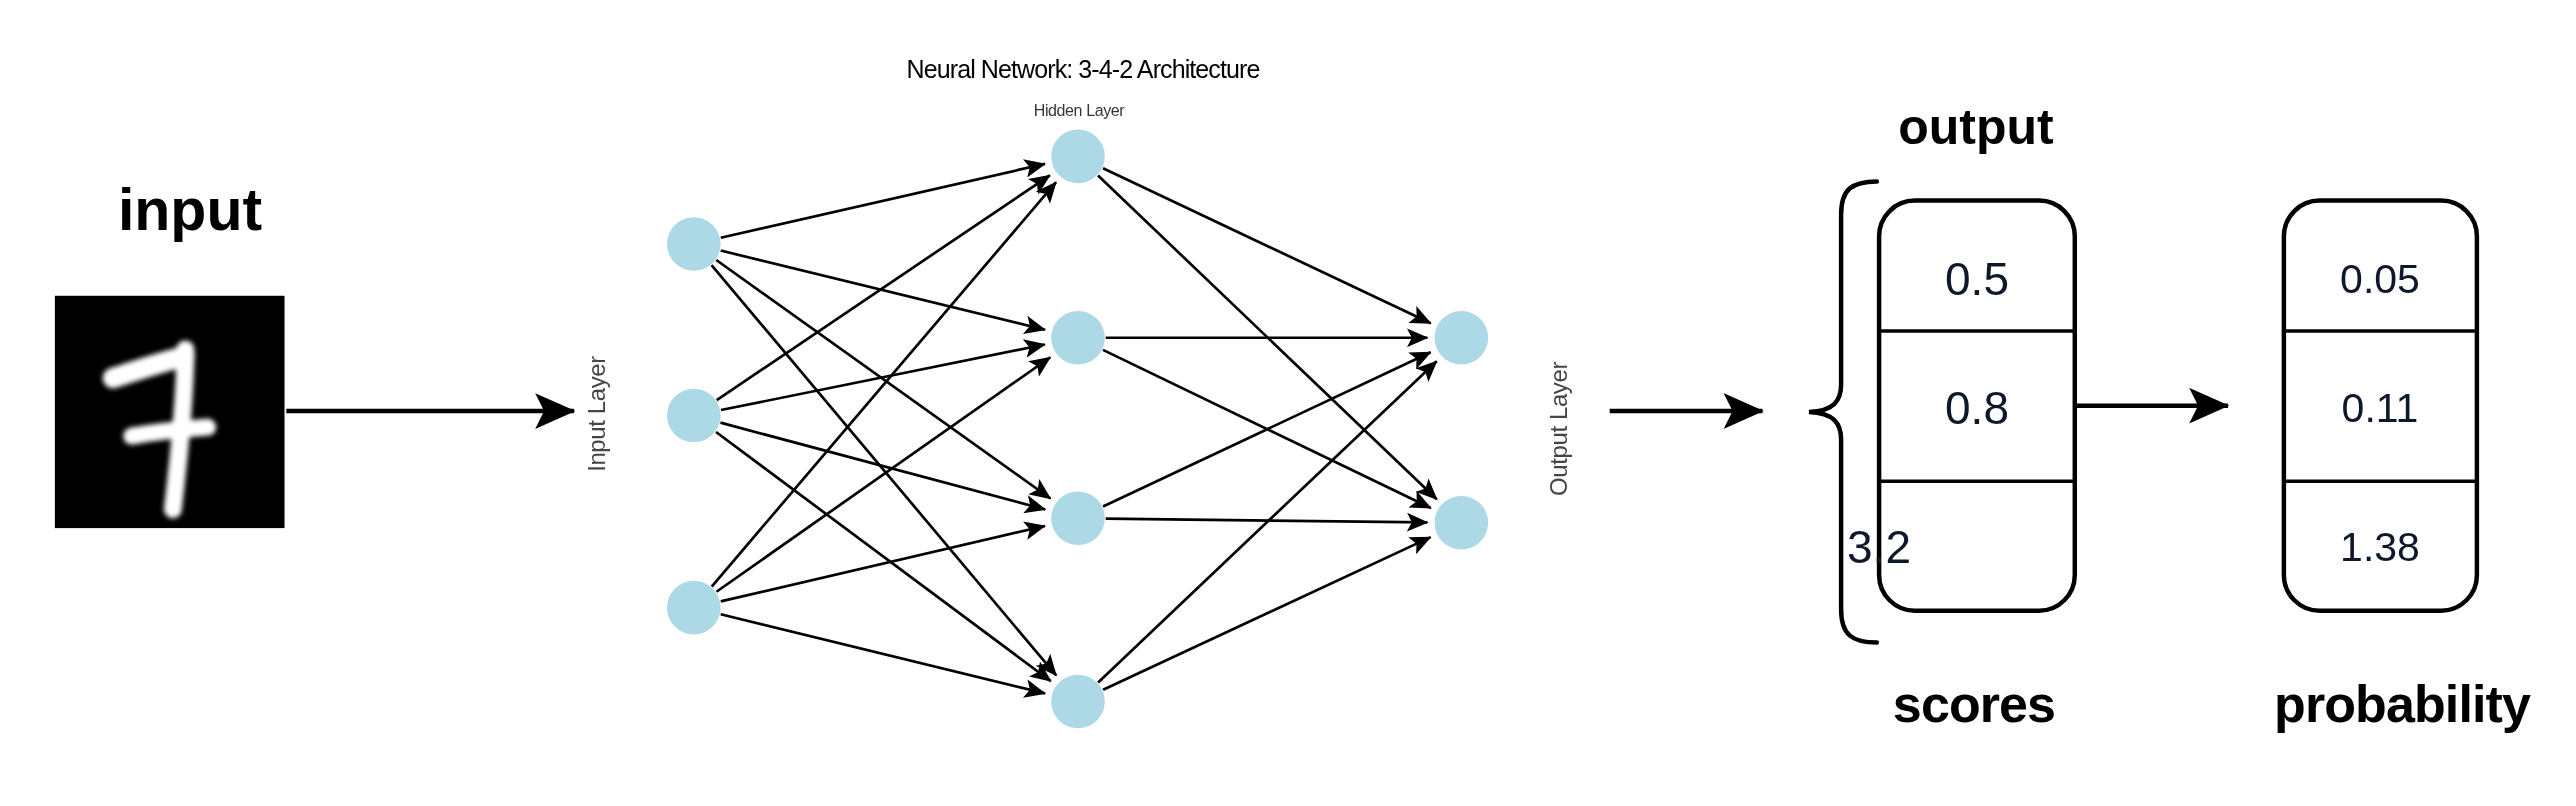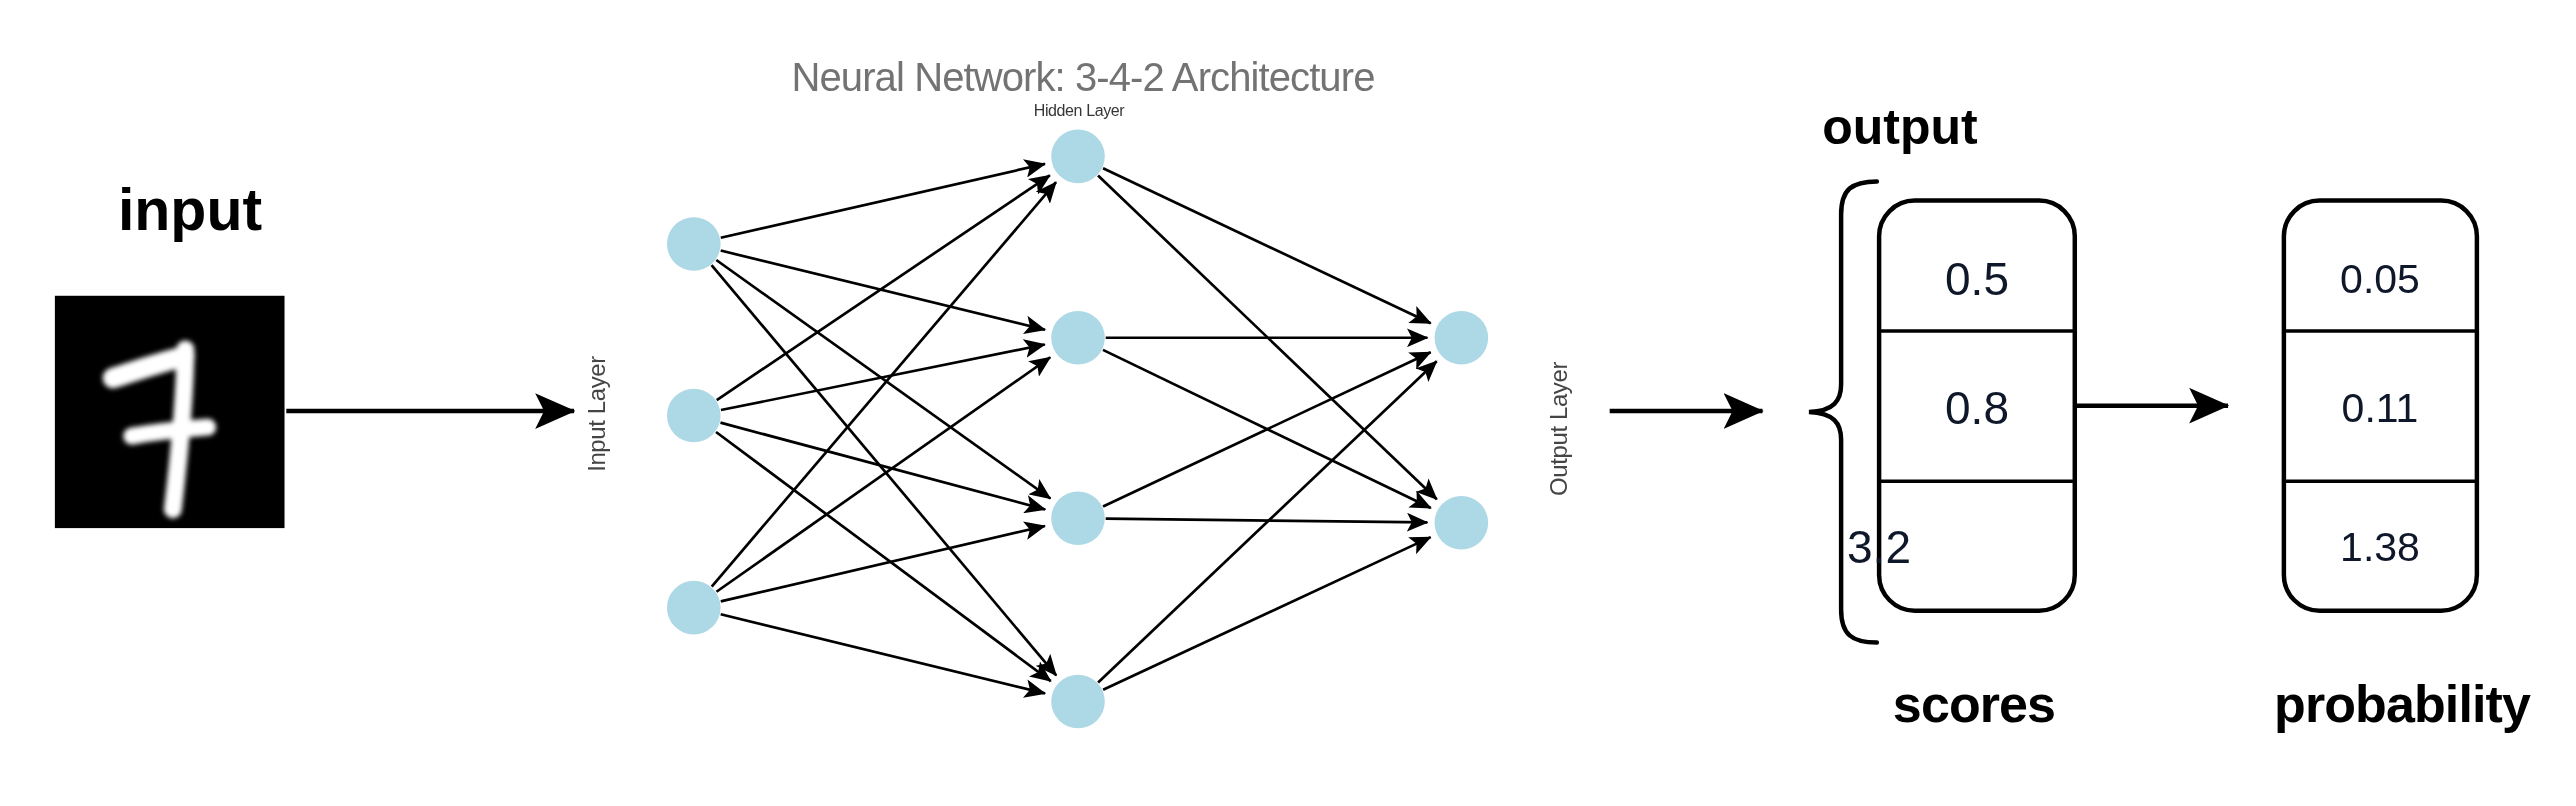--- a/index.html
+++ b/index.html
@@ -8,21 +8,21 @@
     width:2576px;height:806px;
     background:#ffffff;
     font-family:"Liberation Sans", sans-serif;
     overflow:hidden;
   }
   .canvas svg{position:absolute;left:0;top:0;}
   .lbl{position:absolute;white-space:nowrap;color:#000;}
   .lbl-bold{font-weight:bold;}
   .centered{transform:translateX(-50%);}
   .rot{transform:translate(-50%,-50%) rotate(-90deg);}
-  .title{font-size:40px;color:#737373;letter-spacing:-0.9px;}
+  .title{font-size:25px;color:#000000;letter-spacing:-0.9px;}
   .sublayer{font-size:16px;color:#363636;letter-spacing:-0.4px;}
   .side-label{font-size:24px;color:#454545;letter-spacing:-0.4px;}
   .input-label{font-size:59px;}
   .output-label{font-size:50px;}
   .bottom-label{font-size:52px;letter-spacing:-0.9px;}
   .cell-val{position:absolute;transform:translate(-50%,-50%);font-size:46px;color:#0f172a;}
   .cell-val.small{font-size:41px;}
 </style>
 </head>
 <body>
@@ -104,21 +104,21 @@
     </g>
   </svg>
 
   <div class="lbl lbl-bold input-label centered" style="left:190px;top:176px;">input</div>
 
   <div class="lbl title centered" style="left:1083px;top:55px;">Neural Network: 3-4-2 Architecture</div>
   <div class="lbl sublayer centered" style="left:1079px;top:102px;">Hidden Layer</div>
   <div class="lbl side-label rot" style="left:597px;top:414px;">Input Layer</div>
   <div class="lbl side-label rot" style="left:1559px;top:429px;">Output Layer</div>
 
-  <div class="lbl lbl-bold output-label centered" style="left:1900px;top:98px;text-align:right;">output</div>
+  <div class="lbl lbl-bold output-label centered" style="left:1976px;top:98px;text-align:right;">output</div>
 
   <div class="cell-val" style="left:1977px;top:279px;">0.5</div>
   <div class="cell-val" style="left:1977px;top:408px;">0.8</div>
   <div class="cell-val" style="left:1879px;top:547px;">3.2</div>
 
   <div class="cell-val small" style="left:2380px;top:279px;">0.05</div>
   <div class="cell-val small" style="left:2380px;top:408px;">0.11</div>
   <div class="cell-val small" style="left:2380px;top:547px;">1.38</div>
 
   <div class="lbl lbl-bold bottom-label centered" style="left:2402px;top:674px;">probability</div>

